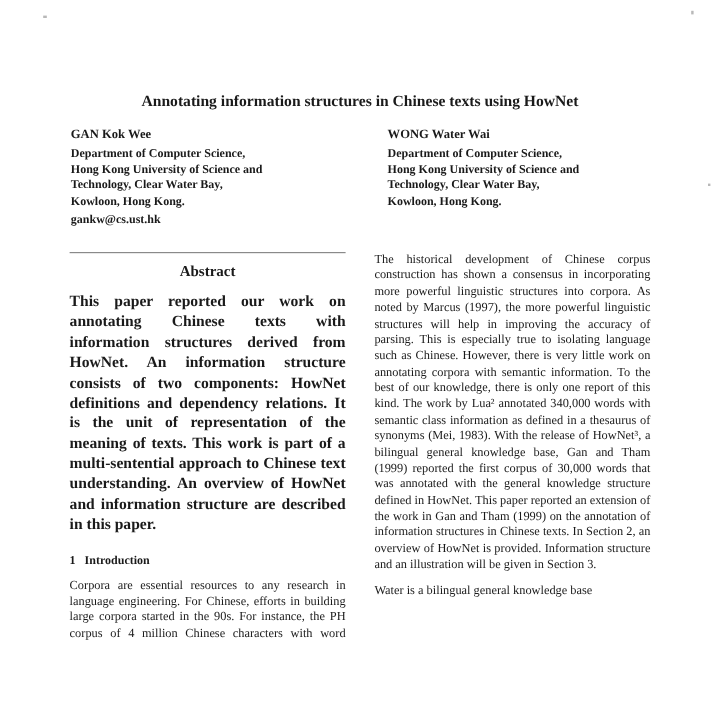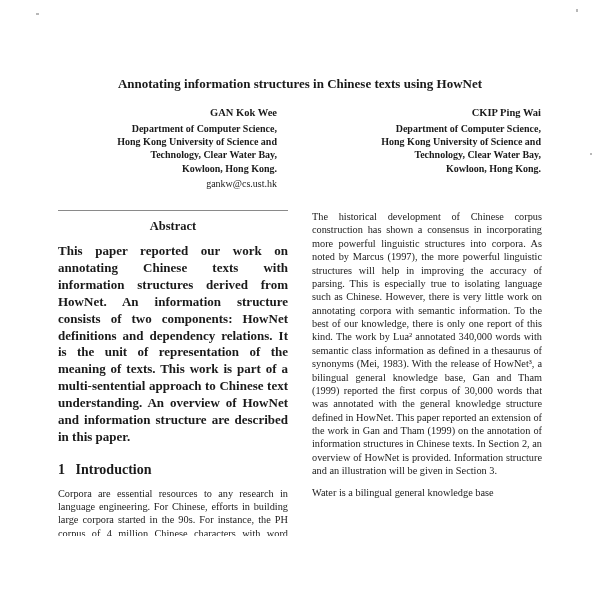--- a/index.html
+++ b/index.html
@@ -31,34 +31,34 @@
     line-height: 1.25;
   }
   .authors {
     display: flex;
     justify-content: center;
     gap: 46px;
     margin-top: 14px;
   }
   .author {
     width: 218px;
-    text-align: right;
+    text-align: left;
     font-size: 10px;
     font-weight: bold;
     line-height: 1.32;
   }
   .author .author-name {
     font-size: 10.5px;
     margin-bottom: 2px;
   }
   .author .author-affiliation {
     white-space: pre-line;
   }
   .author .author-email {
-    font-weight: normal;
+    font-weight: bold;
     margin-top: 2px;
   }
   .columns {
     display: flex;
     gap: 24px;
     padding: 0 58px;
     margin-top: 20px;
   }
   .col {
     width: 50%;
@@ -75,21 +75,21 @@
     margin: 4px 0 9px 0;
   }
   .abstract-body {
     font-size: 13px;
     font-weight: bold;
     text-align: justify;
     line-height: 1.3;
     margin: 0;
   }
   .section-heading {
-    font-size: 14px;
+    font-size: 10px;
     font-weight: bold;
     margin: 16px 0 9px 0;
   }
   .body-text {
     font-size: 10.3px;
     text-align: justify;
     line-height: 1.3;
     margin: 0 0 8px 0;
   }
   .clipped {
@@ -118,21 +118,21 @@
   <div class="authors">
     <div class="author">
       <div class="author-name">GAN Kok Wee</div>
       <div class="author-affiliation">Department of Computer Science,
 Hong Kong University of Science and
 Technology, Clear Water Bay,
 Kowloon, Hong Kong.</div>
       <div class="author-email">gankw@cs.ust.hk</div>
     </div>
     <div class="author">
-      <div class="author-name">CKIP Ping Wai</div>
+      <div class="author-name">WONG Water Wai</div>
       <div class="author-affiliation">Department of Computer Science,
 Hong Kong University of Science and
 Technology, Clear Water Bay,
 Kowloon, Hong Kong.</div>
     </div>
   </div>
 
   <div class="columns">
 
     <div class="col">

